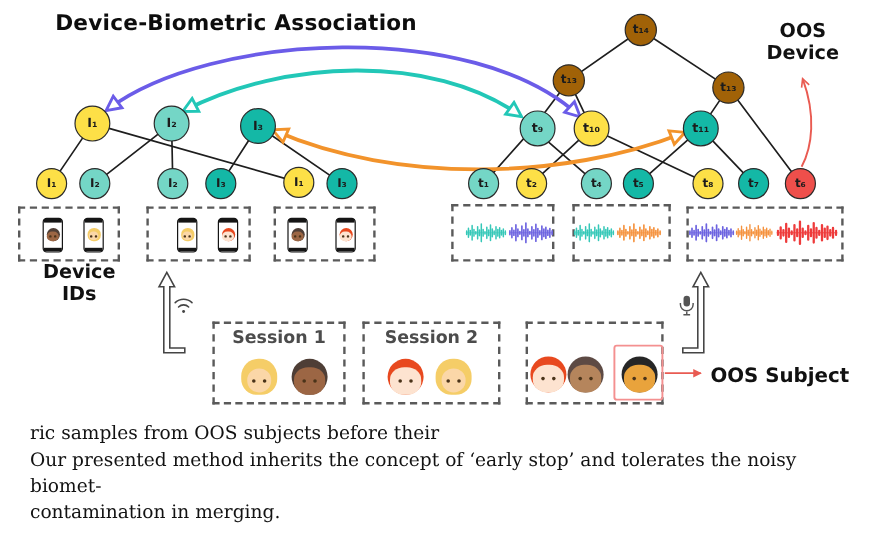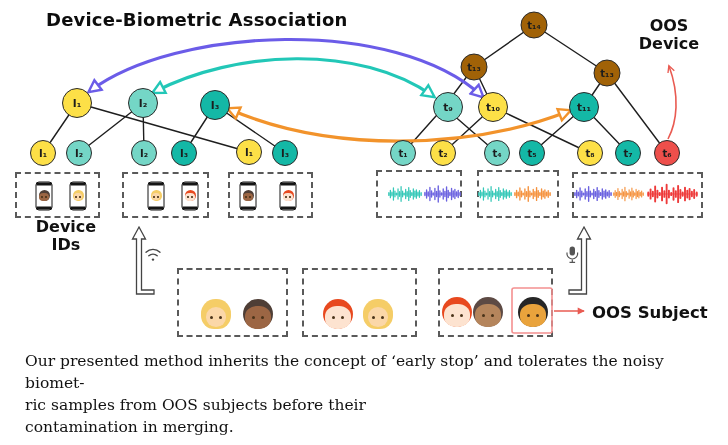--- a/index.html
+++ b/index.html
@@ -225,32 +225,34 @@
     <div>Device</div>
     <div>IDs</div>
   </div>
   <div class="biglabel" style="left:669px;top:17px">
     <div>OOS</div>
     <div>Device</div>
   </div>
   <div class="ooss" style="left:592px;top:303px">OOS Subject</div>
 
   <div class="session" style="left:177px;top:268px;width:111px;height:69px">
+    <div class="stitle">Session 1</div>
     <div class="face f30 woman v-blonde" style="left:37px;top:44px">
         <div class="hair"></div>
         <div class="skin"></div>
         <div class="eyes"></div>
       </div>
     <div class="face f30 man v-dark" style="left:79px;top:44px">
         <div class="hair"></div>
         <div class="skin"></div>
         <div class="eyes"></div>
       </div>
   </div>
   <div class="session" style="left:302px;top:268px;width:115px;height:69px">
+    <div class="stitle">Session 2</div>
     <div class="face f30 man v-red" style="left:34px;top:44px">
         <div class="hair"></div>
         <div class="skin"></div>
         <div class="eyes"></div>
       </div>
     <div class="face f30 woman v-blonde" style="left:74px;top:44px">
         <div class="hair"></div>
         <div class="skin"></div>
         <div class="eyes"></div>
       </div>
@@ -267,18 +269,18 @@
         <div class="eyes"></div>
       </div>
     <div class="face f30 man v-oos" style="left:93px;top:42px">
         <div class="hair"></div>
         <div class="skin"></div>
         <div class="eyes"></div>
       </div>
   </div>
 
   <div class="caption">
+    <div>ric samples from OOS subjects before their</div>
     <div>Our presented method inherits the concept of ‘early stop’ and tolerates the noisy biomet-</div>
-    <div>ric samples from OOS subjects before their</div>
     <div>contamination in merging.</div>
   </div>
 
 </div>
 
 </body></html>

